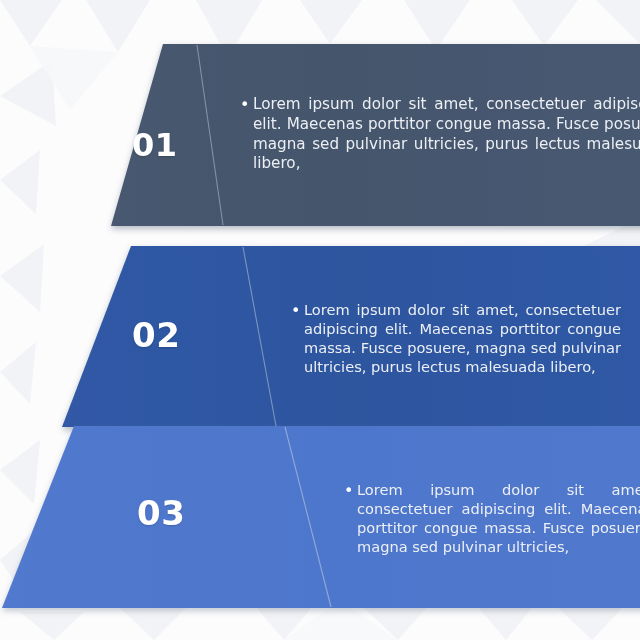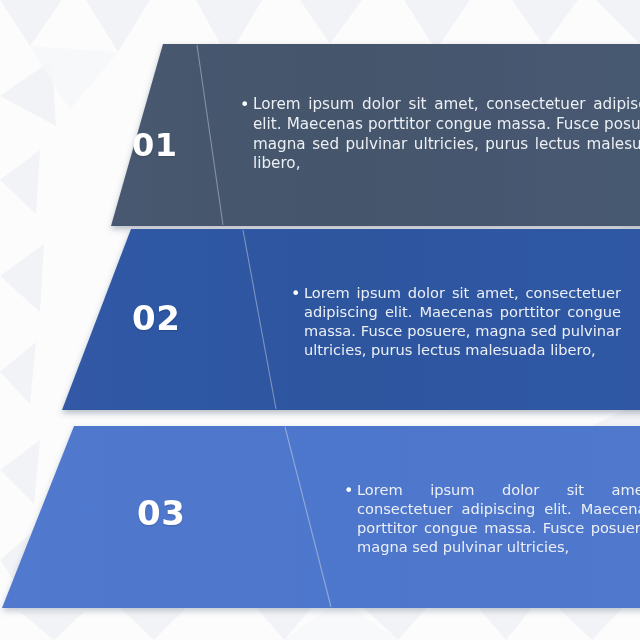--- a/index.html
+++ b/index.html
@@ -61,21 +61,21 @@
     display:block;
     padding-left:13px;
   }
 
   
   #band-1 { top:0; height:240px; }
   #band-1 .band-label { left:132px; top:126px; font-size:32px; }
   #band-1 .band-body  { left:240px; top:95px; width:430px; font-size:15.2px; }
 
   
-  #band-2 { top:0; height:430px; }
+  #band-2 { top:17px; height:430px; }
   #band-2 .band-label { left:132px; top:298px; font-size:34px; }
   #band-2 .band-body  { left:291px; top:284px; width:330px; font-size:14.6px; }
 
   
   #band-3 { top:13px; height:640px;border-radius:14px; }
   #band-3 .band-label { left:137px; top:480px; font-size:34px; }
   #band-3 .band-body  { left:344px; top:468px; width:310px; font-size:14.6px; }
 </style>
 </head>
 <body>

